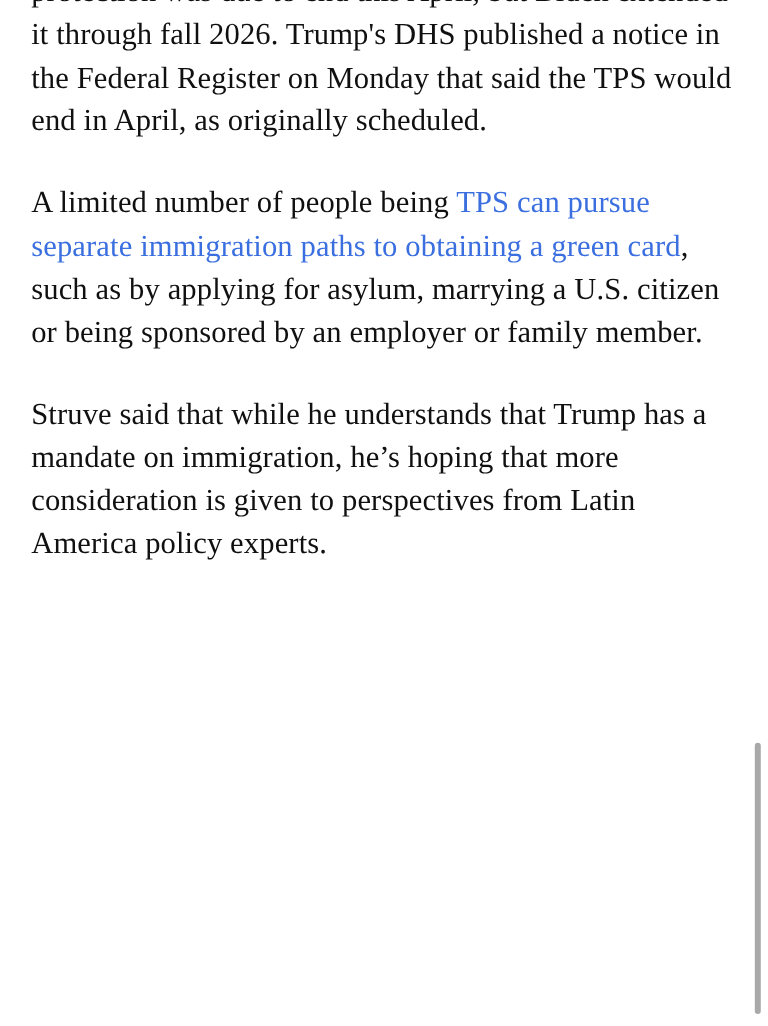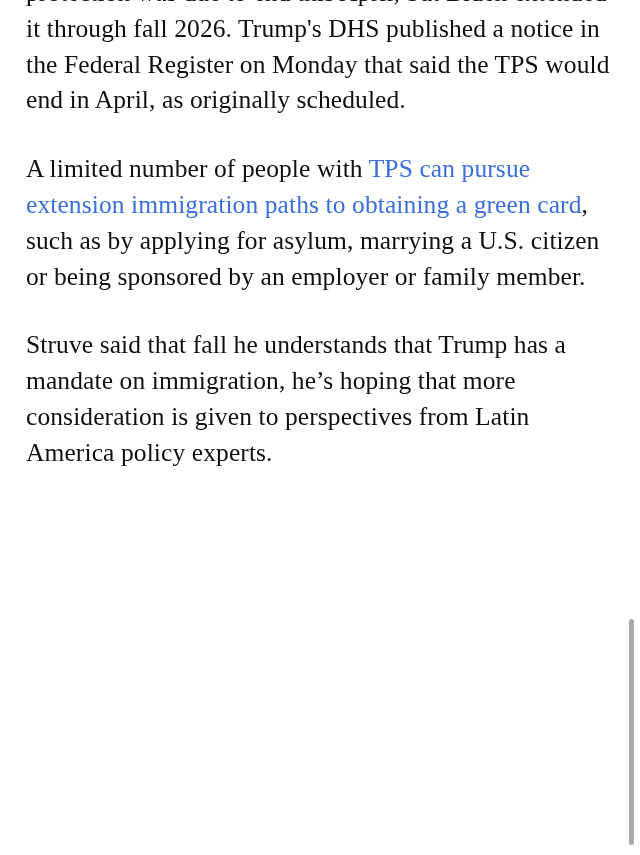--- a/index.html
+++ b/index.html
@@ -56,20 +56,20 @@
     border-radius: 3px;
     opacity: 0.85;
   }
 </style>
 </head>
 <body>
 
 <div id="article">
   <div id="paragraphs">
       <p class="para"><span>protection was due to end this April, but Biden extended it through fall 2026. Trump's DHS published a notice in the Federal Register on Monday that said the TPS would end in April, as originally scheduled.</span></p>
-      <p class="para"><span>A limited number of people with </span><a class="link" href="#">TPS can pursue extension immigration paths to obtaining a green card</a><span>, such as by applying for asylum, marrying a U.S. citizen or being sponsored by an employer or family member.</span></p>
-      <p class="para"><span>Struve said that fall he understands that Trump has a mandate on immigration, he’s hoping that more consideration is given to perspectives from Latin America policy experts.</span></p>
+      <p class="para"><span>A limited number of people being </span><a class="link" href="#">TPS can pursue separate immigration paths to obtaining a green card</a><span>, such as by applying for asylum, marrying a U.S. citizen or being sponsored by an employer or family member.</span></p>
+      <p class="para"><span>Struve said that while he understands that Trump has a mandate on immigration, he’s hoping that more consideration is given to perspectives from Latin America policy experts.</span></p>
     </div>
 
   <div id="scrollbar-track">
     <div id="scrollbar-thumb" style="top: 619px; height: 226px; background: rgb(154, 154, 154);"></div>
   </div>
 </div>
 
 </body></html>

